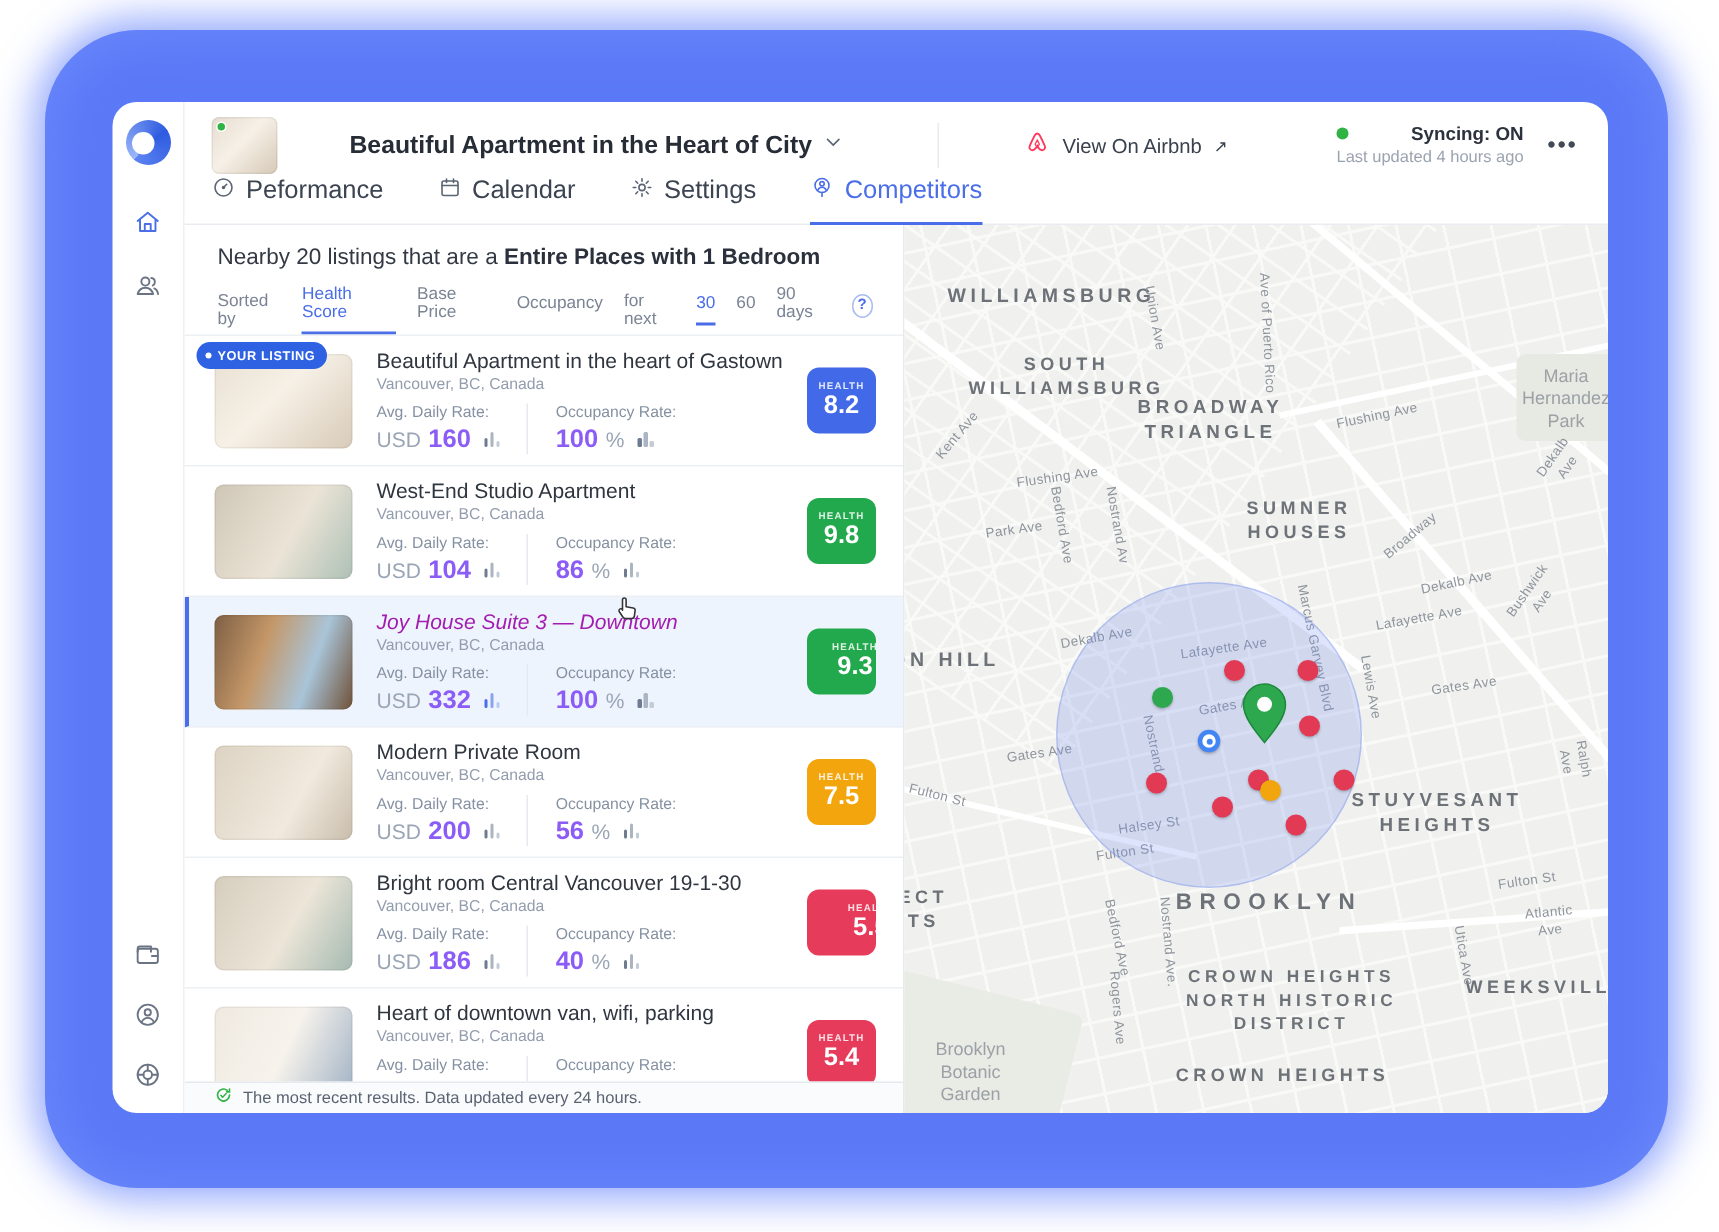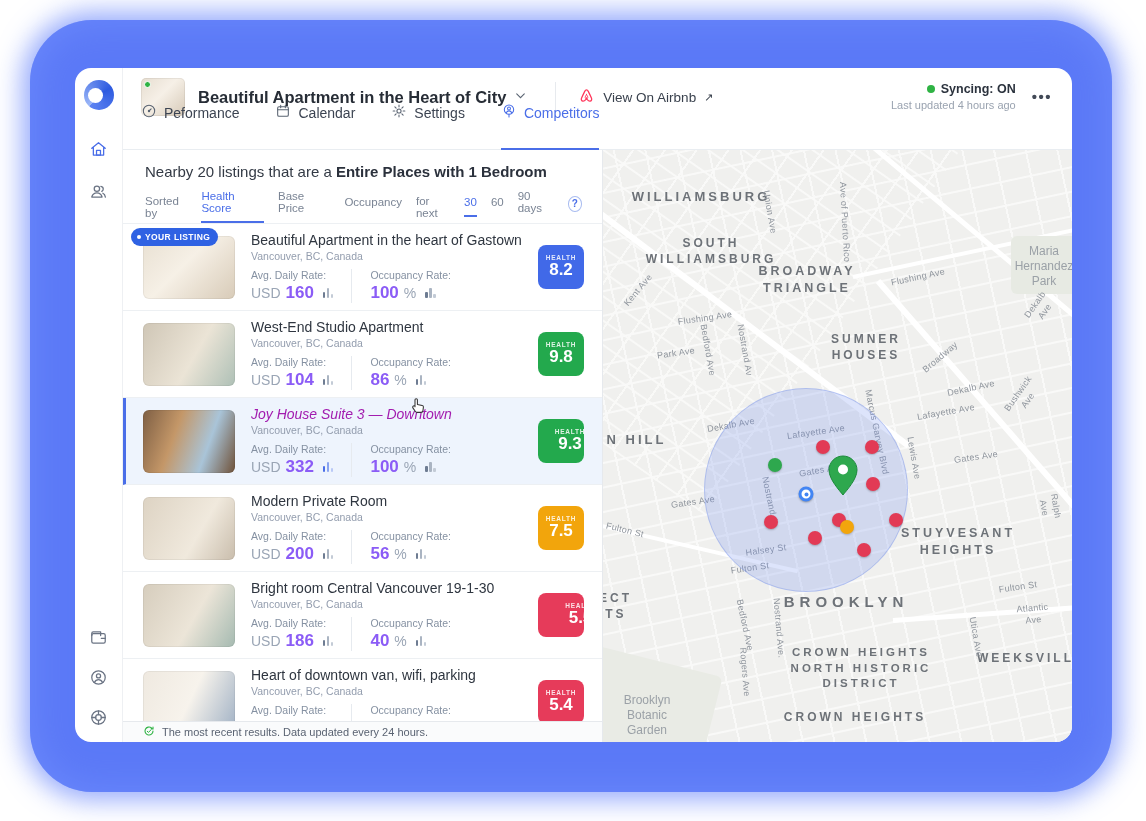--- a/index.html
+++ b/index.html
@@ -26,46 +26,46 @@
   .side-icons-top { margin-top:30px; display:flex; flex-direction:column; gap:20px; align-items:center; }
   .side-icons-bottom { margin-top:auto; display:flex; flex-direction:column; gap:18px; align-items:center; }
   .sicon { width:22px; height:22px; display:flex; align-items:center; justify-content:center; cursor:pointer; }
   .sicon svg { width:19px; height:19px; stroke:#6b7484; fill:none; stroke-width:1.6;
     stroke-linecap:round; stroke-linejoin:round; }
   .sicon.active svg { stroke:#4a6ee8; }
 
   
   .main { flex:1; display:flex; flex-direction:column; }
   .hdr { height:82px; flex:0 0 82px; border-bottom:1px solid #e9edf1; position:relative; padding:10px 18px 0 18px; }
-  .hdr-top { display:flex; align-items:center; }
+  .hdr-top { display:flex; align-items:center;gap:35px; }
   .hthumb { width:44px; height:38px; border-radius:5px; position:relative; flex:0 0 44px;
     background:linear-gradient(135deg,#e6ddd0,#f6f0e7 45%,#d6c9b7); box-shadow:inset 0 0 0 1px rgba(0,0,0,.06); }
   .hthumb .dot { position:absolute; left:3px; top:3px; width:7px; height:7px; border-radius:50%;
     background:#2fb344; border:1px solid #fff; }
   .htitles { margin-left:13px; }
   .htitle-row { display:flex; align-items:center; gap:8px; }
   .htitle { font-size:16.5px; font-weight:bold; color:#272d36; }
   .chev svg { width:13px; height:13px; stroke:#5a6472; fill:none; stroke-width:2; stroke-linecap:round; }
   .haddr { font-size:11px; color:#97a0b1; margin-top:3px; }
   .hsep { width:1px; height:30px; background:#e7eaee; margin:0 22px 0 28px; }
   .airbnb { display:flex; align-items:center; gap:8px; cursor:pointer; }
   .airbnb svg { width:17px; height:17px; }
   .airbnb-label { font-size:13.5px; color:#39414d; }
   .ext-arrow { font-size:11px; color:#39414d; }
   .hdr-right { position:absolute; right:20px; top:14px; display:flex; align-items:flex-start; gap:16px; }
   .sync-block { text-align:right; }
-  .sync-line { display:flex; align-items:center; gap:6px; justify-content:flex-end; }
+  .sync-line { display:flex; align-items:center; gap:6px; justify-content:space-between; }
   .sync-dot { width:8px; height:8px; border-radius:50%; background:#2fb344; }
   .sync-label { font-size:12.5px; font-weight:bold; color:#2b323d; }
   .sync-sub { font-size:11px; color:#9aa3b0; margin-top:3px; }
   .kebab { font-size:15px; letter-spacing:1.5px; color:#424a57; cursor:pointer; margin-top:6px; font-weight:bold; }
 
   .tabs { position:absolute; left:18px; bottom:-1px; display:flex; gap:36px; }
-  .tab { display:flex; align-items:center; gap:7px; font-size:14px; color:#3c4452;
-    padding-bottom:26px; cursor:pointer; border-bottom:2px solid transparent; }
+  .tab { display:flex; align-items:flex-start; gap:7px; font-size:17px; color:#3c4452;
+    padding-bottom:10px; cursor:pointer; border-bottom:2px solid transparent; }
   .tab svg { width:16px; height:16px; stroke:#5a6472; fill:none; stroke-width:1.6; stroke-linecap:round; stroke-linejoin:round; }
   .tab.active { color:#4a6ee8; border-bottom-color:#4a6ee8; }
   .tab.active svg { stroke:#4a6ee8; }
 
   .body { flex:1; display:flex; min-height:0; }
 
   
   .panel { width:480px; flex:0 0 480px; border-right:1px solid #e6e9ed; position:relative;
     overflow:hidden; display:flex; flex-direction:column; }
   .panel-head { padding:13px 20px 0 22px; }

